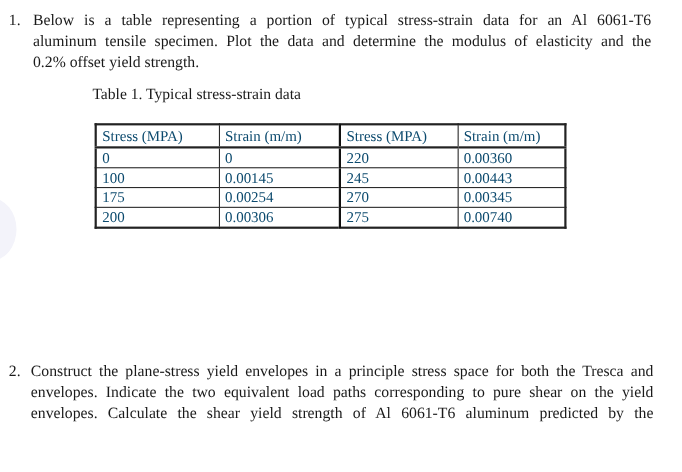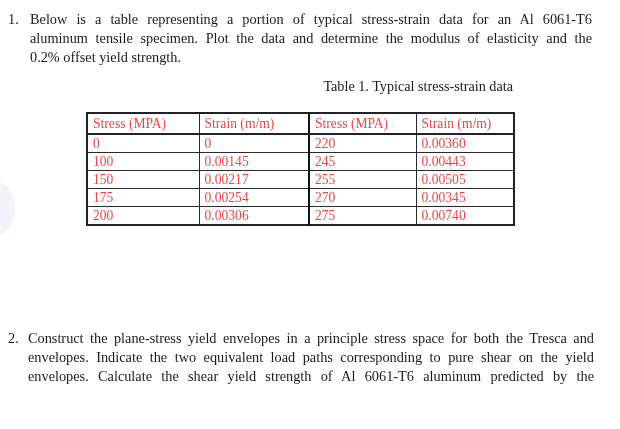--- a/index.html
+++ b/index.html
@@ -45,32 +45,32 @@
   }
   .line.j {
     text-align: justify;
     text-align-last: justify;
   }
   .caption {
     position: absolute;
     top: 78px;
     left: 84px;
     width: 429px;
-    text-align: right;
+    text-align: left;
     font-size: 14.2px;
   }
   table.stress-table {
     position: absolute;
     top: 112px;
     left: 86px;
     width: 427px;
     border-collapse: collapse;
     table-layout: fixed;
     font-size: 13.6px;
-    color: #ef4444;
+    color: #0c4a6e;
   }
   table.stress-table th,
   table.stress-table td {
     border: 1px solid #2a2a2a;
     padding: 0 4px 0 5px;
     text-align: left;
     font-weight: normal;
     overflow: hidden;
     white-space: nowrap;
   }
@@ -125,26 +125,20 @@
           <td class="midsplit">220</td>
           <td>0.00360</td>
         </tr>
         <tr>
           <td>100</td>
           <td>0.00145</td>
           <td class="midsplit">245</td>
           <td>0.00443</td>
         </tr>
         <tr>
-          <td>150</td>
-          <td>0.00217</td>
-          <td class="midsplit">255</td>
-          <td>0.00505</td>
-        </tr>
-        <tr>
           <td>175</td>
           <td>0.00254</td>
           <td class="midsplit">270</td>
           <td>0.00345</td>
         </tr>
         <tr>
           <td>200</td>
           <td>0.00306</td>
           <td class="midsplit">275</td>
           <td>0.00740</td>

